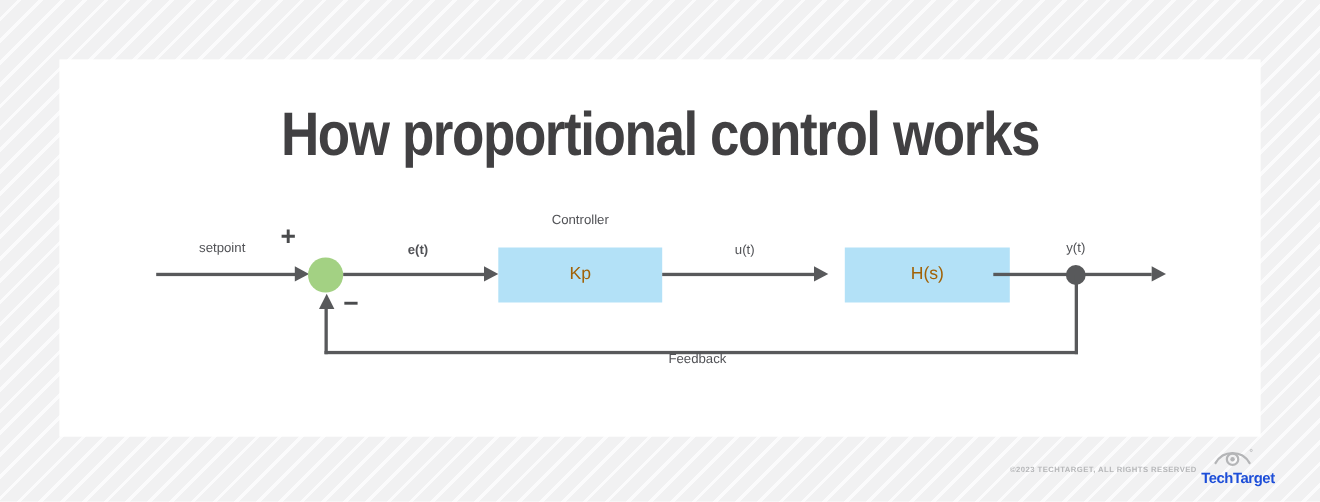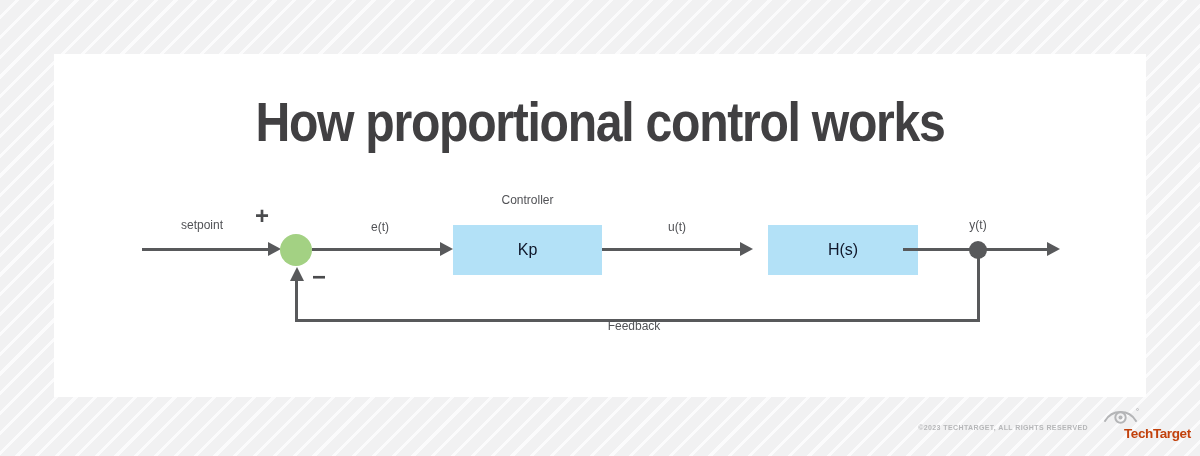--- a/index.html
+++ b/index.html
@@ -21,46 +21,46 @@
   .vline{position:absolute;width:3px;background:#58595b;}
   .arrow-right{position:absolute;width:0;height:0;
     border-top:7px solid transparent;border-bottom:7px solid transparent;border-left:13px solid #58595b;}
   .arrow-up{position:absolute;width:0;height:0;
     border-left:7px solid transparent;border-right:7px solid transparent;border-bottom:14px solid #58595b;}
   .junction{position:absolute;left:280px;top:234px;width:32px;height:32px;border-radius:50%;background:#a3d183;}
   .pickoff{position:absolute;left:969px;top:241px;width:18px;height:18px;border-radius:50%;background:#58595b;}
   .block{
     position:absolute;top:225px;height:50px;background:#b3e1f7;
     display:flex;align-items:center;justify-content:center;
-    font-size:16px;color:#0f172a;
+    font-size:16px;color:#a16207;
   }
   .copyright{
     position:absolute;left:850px;top:424px;width:238px;text-align:right;
     font-size:7px;font-weight:bold;letter-spacing:0.4px;color:#b6b7b9;
   }
   .brand{position:absolute;left:1092px;top:407px;width:58px;text-align:center;}
-  .brand-text{font-size:13.5px;font-weight:bold;color:#c2410c;letter-spacing:-0.4px;line-height:1;margin-top:-1px;margin-left:32px;}
+  .brand-text{font-size:13.5px;font-weight:bold;color:#1d4ed8;letter-spacing:-0.4px;line-height:1;margin-top:-1px;}
 </style>
 </head>
 <body>
 
 <div id="stage">
 
   <div class="card"></div>
 
   <div class="title">How proportional control works</div>
 
   <div class="lbl" style="left:152px;top:219px;width:100px;">setpoint</div>
   <div class="hline" style="left:142px;top:248px;width:128px;"></div>
   <div class="arrow-right" style="left:268px;top:242px;"></div>
   <div class="sign" style="left:255px;top:204px;">+</div>
 
   <div class="junction"></div>
 
-  <div class="lbl" style="left:330px;top:221px;width:100px;">e(t)</div>
+  <div class="lbl" style="left:330px;top:221px;width:100px;font-weight:bold;">e(t)</div>
   <div class="hline" style="left:312px;top:248px;width:128px;"></div>
   <div class="arrow-right" style="left:440px;top:242px;"></div>
 
   <div class="lbl" style="left:452px;top:194px;width:151px;">Controller</div>
   <div class="block" style="left:453px;width:149px;">Kp</div>
 
   <div class="lbl" style="left:627px;top:221px;width:100px;">u(t)</div>
   <div class="hline" style="left:602px;top:248px;width:138px;"></div>
   <div class="arrow-right" style="left:740px;top:242px;"></div>
 

